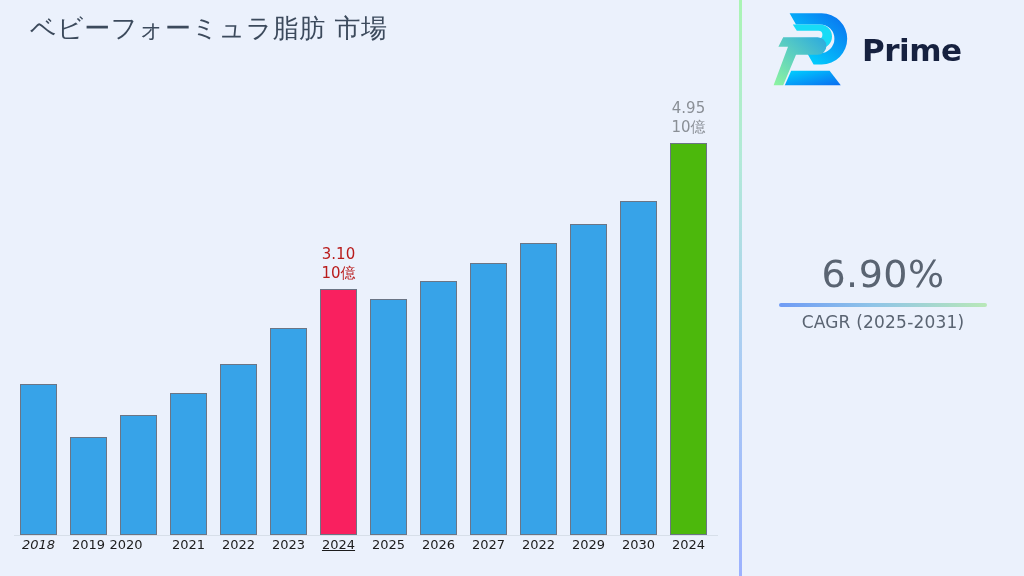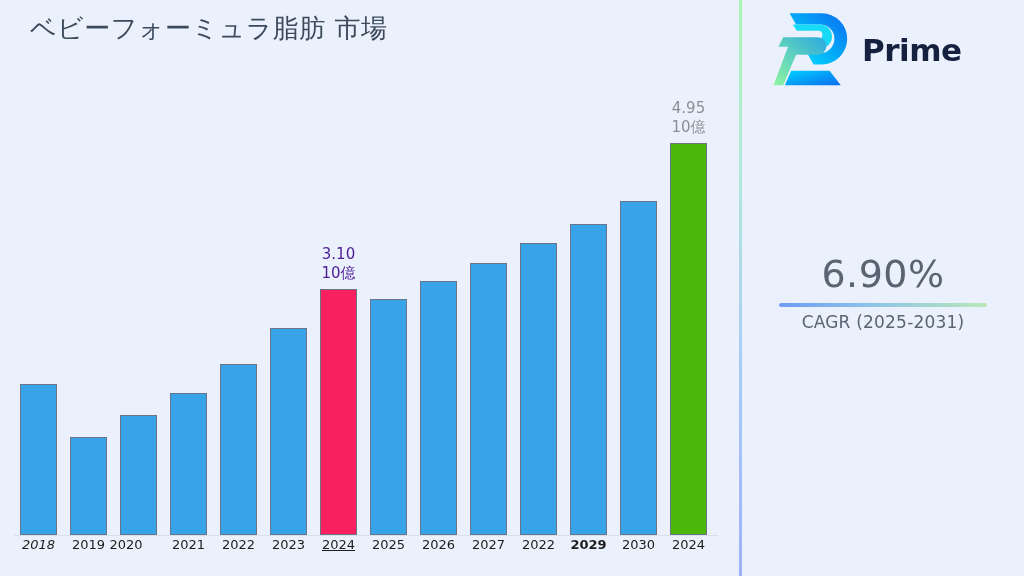--- a/index.html
+++ b/index.html
@@ -116,21 +116,21 @@
           <div class="bar" style="height: 100%; background: rgb(55, 163, 232); border-color: rgb(107, 117, 133);"></div>
         </div>
         <div class="bar-wrap" style="left: 220px; width: 37px; height: 171px;">
           <div class="bar" style="height: 100%; background: rgb(55, 163, 232); border-color: rgb(107, 117, 133);"></div>
         </div>
         <div class="bar-wrap" style="left: 270px; width: 37px; height: 207px;">
           <div class="bar" style="height: 100%; background: rgb(55, 163, 232); border-color: rgb(107, 117, 133);"></div>
         </div>
         <div class="bar-wrap" style="left: 320px; width: 37px; height: 246px;">
           <div class="bar" style="height: 100%; background: rgb(249, 32, 95); border-color: rgb(107, 117, 133);"></div>
-          <div class="bar-label" style="bottom: 252px; color: #4c1d95;"><span>3.10</span><span class="l2">10億</span></div>
+          <div class="bar-label" style="bottom: 252px; color: #b91c1c;"><span>3.10</span><span class="l2">10億</span></div>
         </div>
         <div class="bar-wrap" style="left: 370px; width: 37px; height: 236px;">
           <div class="bar" style="height: 100%; background: rgb(55, 163, 232); border-color: rgb(107, 117, 133);"></div>
         </div>
         <div class="bar-wrap" style="left: 420px; width: 37px; height: 254px;">
           <div class="bar" style="height: 100%; background: rgb(55, 163, 232); border-color: rgb(107, 117, 133);"></div>
         </div>
         <div class="bar-wrap" style="left: 470px; width: 37px; height: 272px;">
           <div class="bar" style="height: 100%; background: rgb(55, 163, 232); border-color: rgb(107, 117, 133);"></div>
         </div>
@@ -155,21 +155,21 @@
         <div class="xtick" style="left: 88.5px; color: rgb(28, 28, 28);">2019</div>
         <div class="xtick" style="left: 126px; color: rgb(28, 28, 28);">2020</div>
         <div class="xtick" style="left: 188.5px; color: rgb(28, 28, 28);">2021</div>
         <div class="xtick" style="left: 238.5px; color: rgb(28, 28, 28);">2022</div>
         <div class="xtick" style="left: 288.5px; color: rgb(28, 28, 28);">2023</div>
         <div class="xtick" style="left: 338.5px; color: rgb(28, 28, 28); text-decoration: underline;">2024</div>
         <div class="xtick" style="left: 388.5px; color: rgb(28, 28, 28);">2025</div>
         <div class="xtick" style="left: 438.5px; color: rgb(28, 28, 28);">2026</div>
         <div class="xtick" style="left: 488.5px; color: rgb(28, 28, 28);">2027</div>
         <div class="xtick" style="left: 538.5px; color: rgb(28, 28, 28);">2022</div>
-        <div class="xtick" style="left: 588.5px; color: rgb(28, 28, 28); font-weight: bold;">2029</div>
+        <div class="xtick" style="left: 588.5px; color: rgb(28, 28, 28);">2029</div>
         <div class="xtick" style="left: 638.5px; color: rgb(28, 28, 28);">2030</div>
         <div class="xtick" style="left: 688.5px; color: rgb(28, 28, 28);">2024</div>
       </div>
   </div>
 
   <div class="divider"></div>
 
   <div class="side-panel">
 
     <div class="logo">

